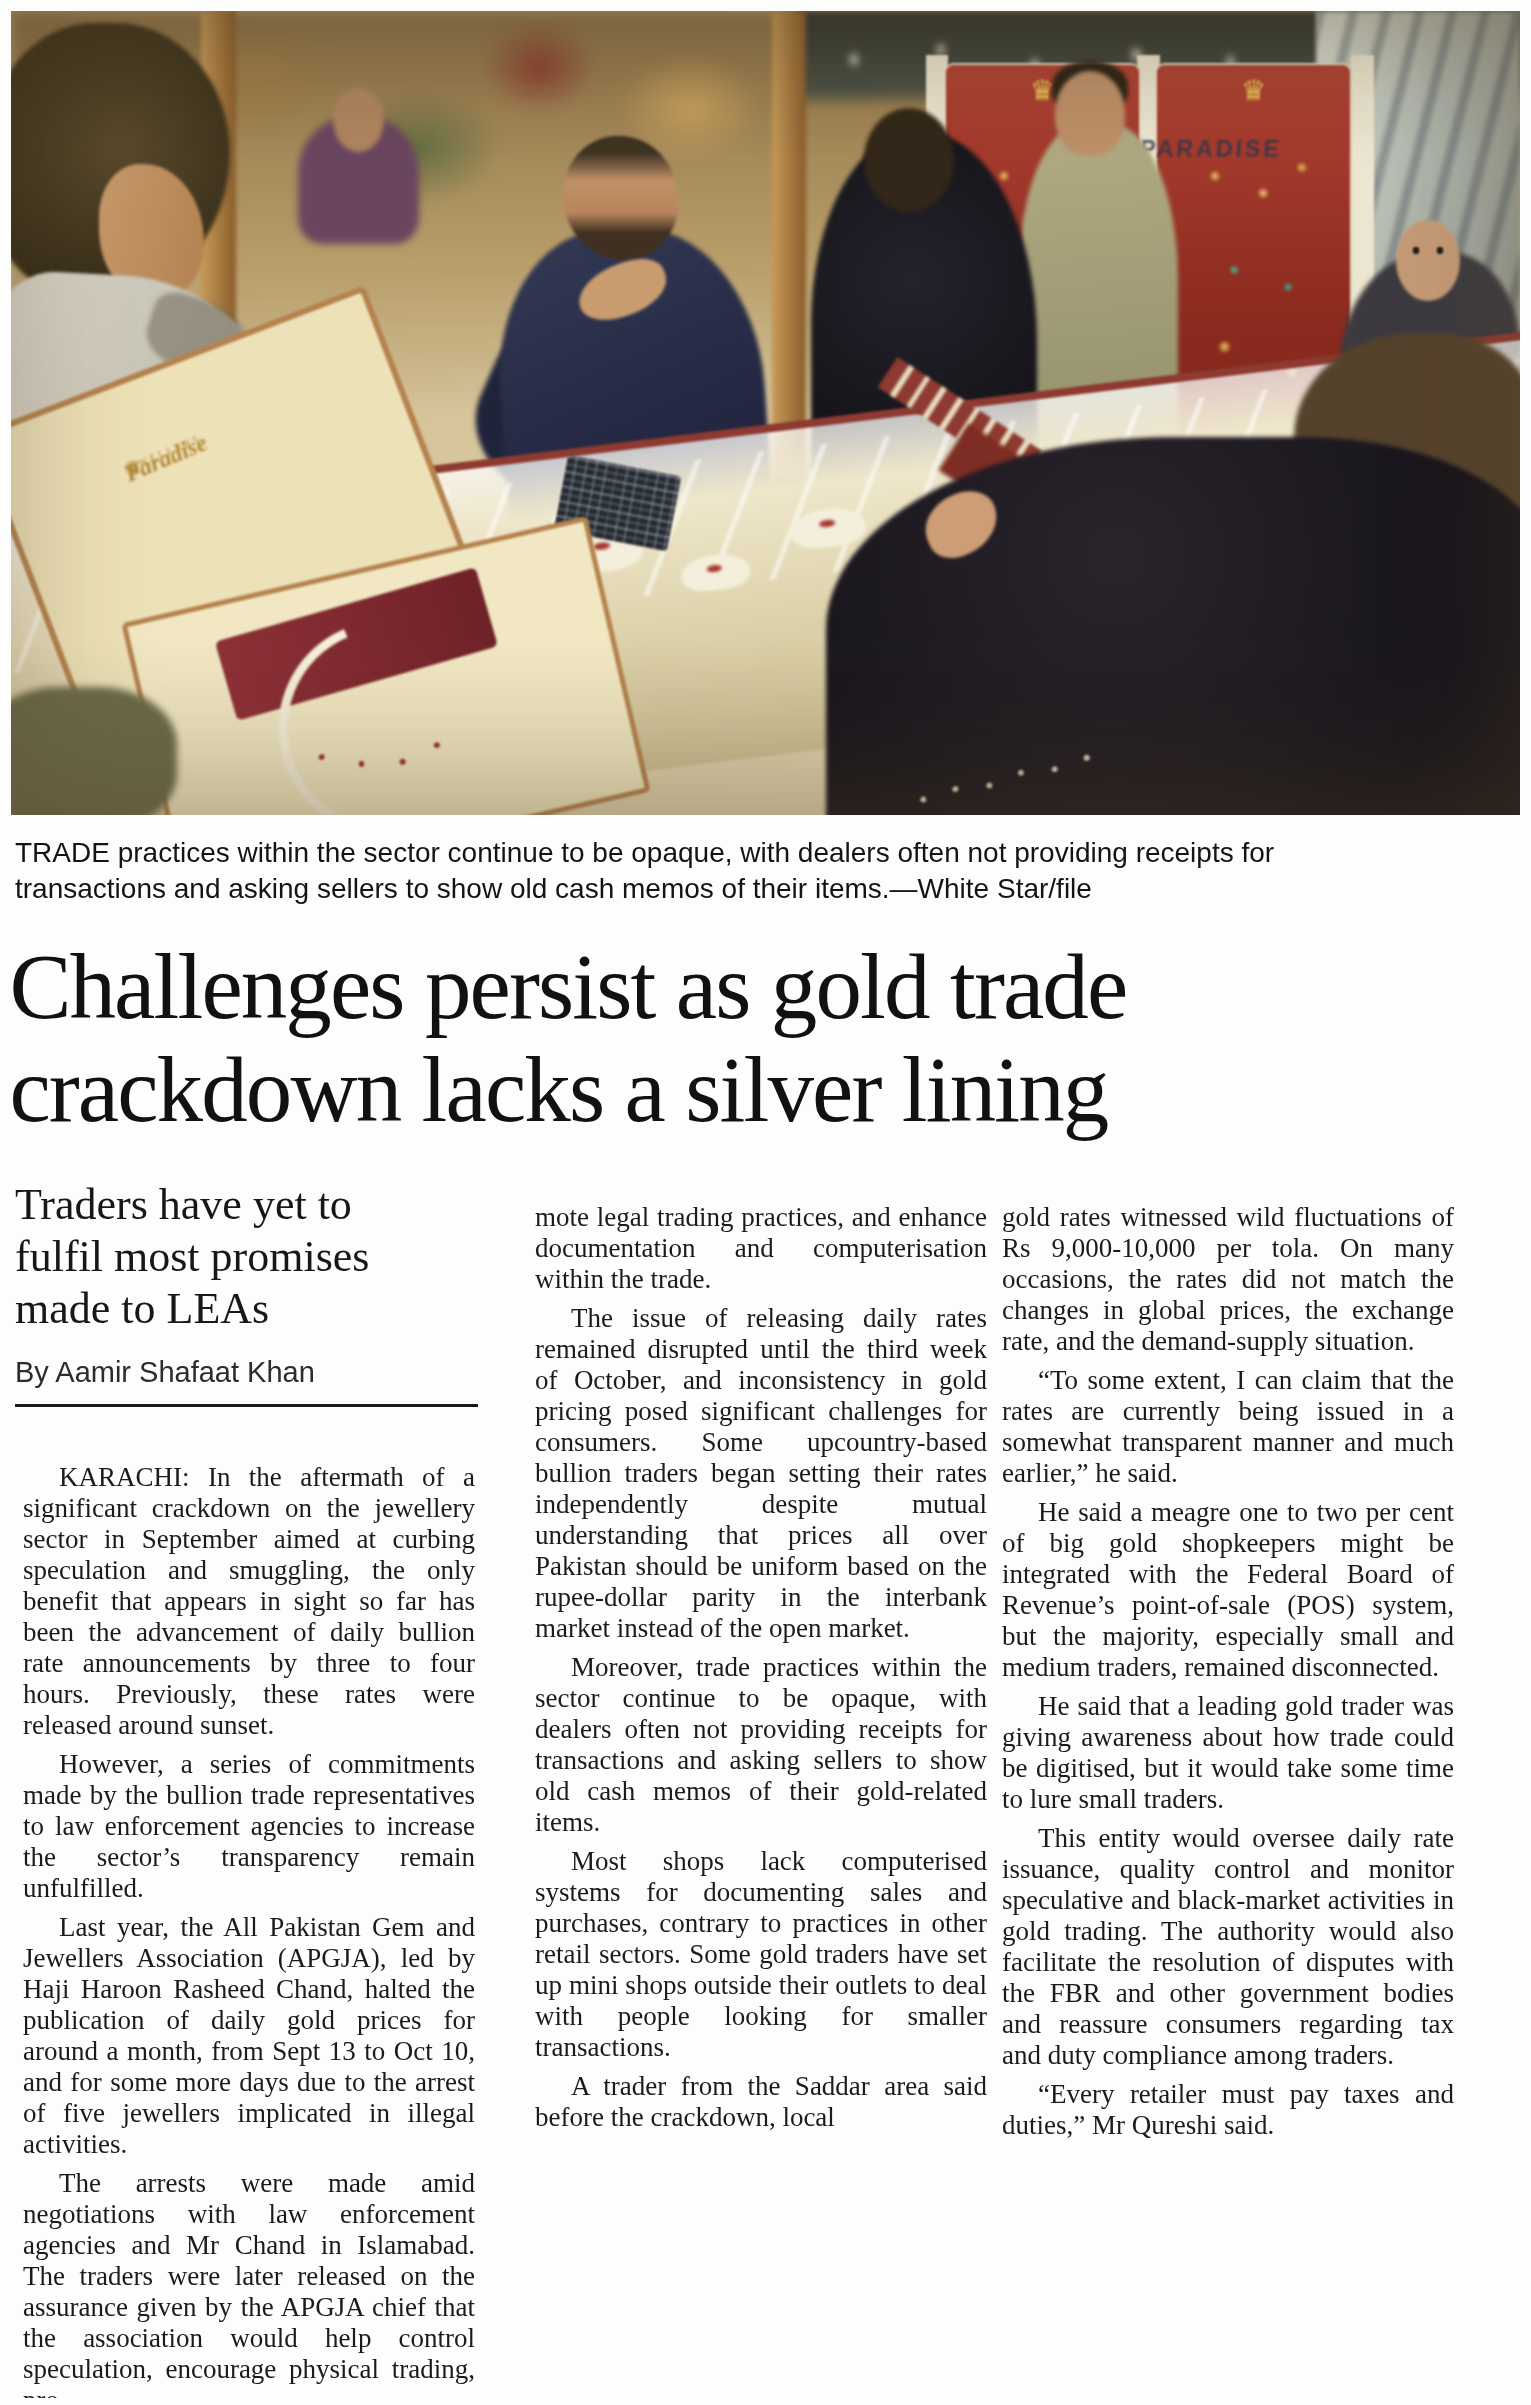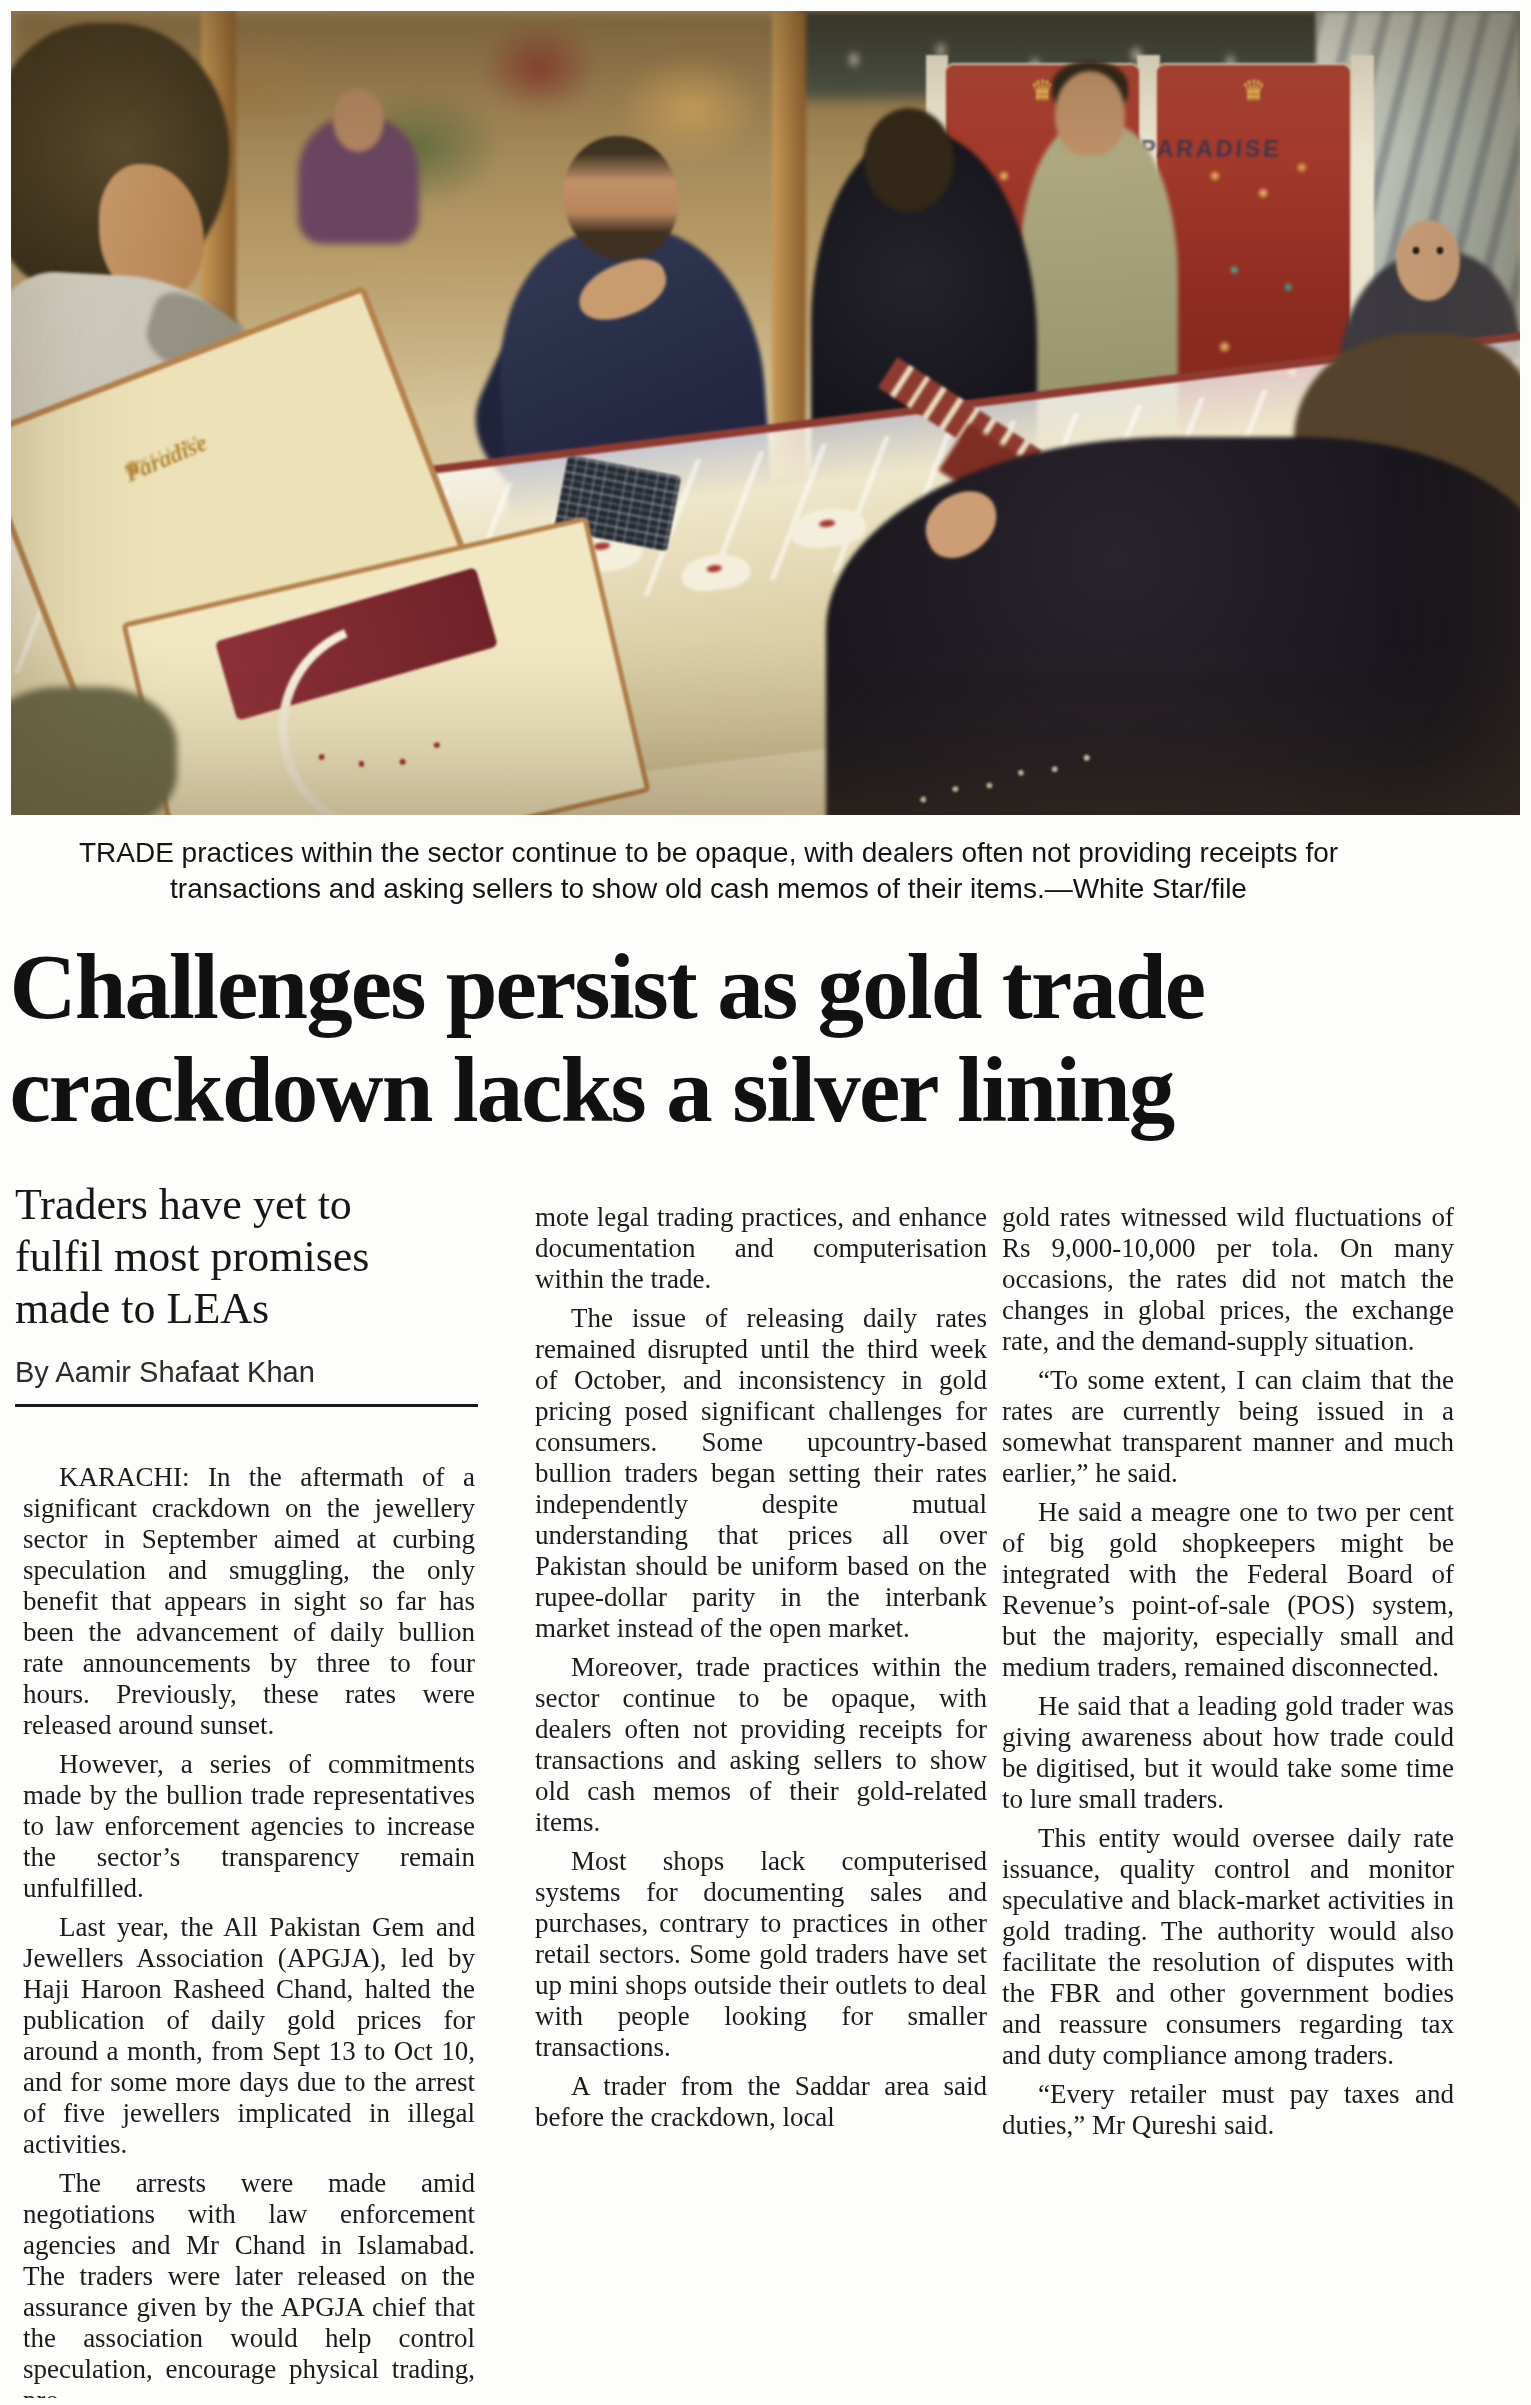--- a/index.html
+++ b/index.html
@@ -137,22 +137,22 @@
     radial-gradient(4.7px 4.7px at 36% 55%,#d8cfb6 0 60%,transparent 65%),
     radial-gradient(4.7px 4.7px at 50% 45%,#d8cfb6 0 60%,transparent 65%),
     radial-gradient(4.7px 4.7px at 64% 55%,#d8cfb6 0 60%,transparent 65%),
     radial-gradient(4.7px 4.7px at 78% 48%,#d8cfb6 0 60%,transparent 65%);}
   .ph-green-corner{left:-2%;top:84%;width:13%;height:18%;background:#6b6a4a;border-radius:40%;filter:blur(3.7px);}
   .ph-vignette{inset:0;box-shadow:inset 0 0 131px rgba(92,72,40,.38);background:
     linear-gradient(180deg,rgba(60,45,25,.12) 0%,rgba(0,0,0,0) 18%,rgba(0,0,0,0) 78%,rgba(70,55,30,.14) 100%);}
 
   
   .caption{position:absolute;left:15px;top:835px;width:1387px;
-    font-family:"Liberation Sans",sans-serif;font-size:28px;line-height:36px;color:#141414;text-align:center;}
-  .headline{position:absolute;left:9.4px;top:935px;width:1516px;font-weight:bold;color:#111;
+    font-family:"Liberation Sans",sans-serif;font-size:28px;line-height:36px;color:#141414;}
+  .headline{position:absolute;left:9.4px;top:935px;width:1516px;font-weight:normal;color:#111;
     font-size:93px;line-height:103px;letter-spacing:-1.9px;font-family:"Liberation Serif",serif;}
   .subhead{position:absolute;left:15px;top:1179px;width:506px;font-size:44px;line-height:52px;color:#171717;
     font-family:"Liberation Serif",serif;}
   .byline{position:absolute;left:15px;top:1356px;font-family:"Liberation Sans",sans-serif;
     font-size:29px;color:#2c2c2c;}
   .byline-rule{position:absolute;left:15px;top:1404px;width:463px;height:2.8px;background:#191919;}
   .col{position:absolute;width:468px;font-size:27px;line-height:31px;text-align:justify;overflow:hidden;}
   .col p{margin:8px;text-indent:36px;}
   .col p.cont{text-indent:0;}
   .col1{left:15px;top:1454px;height:944px;}

